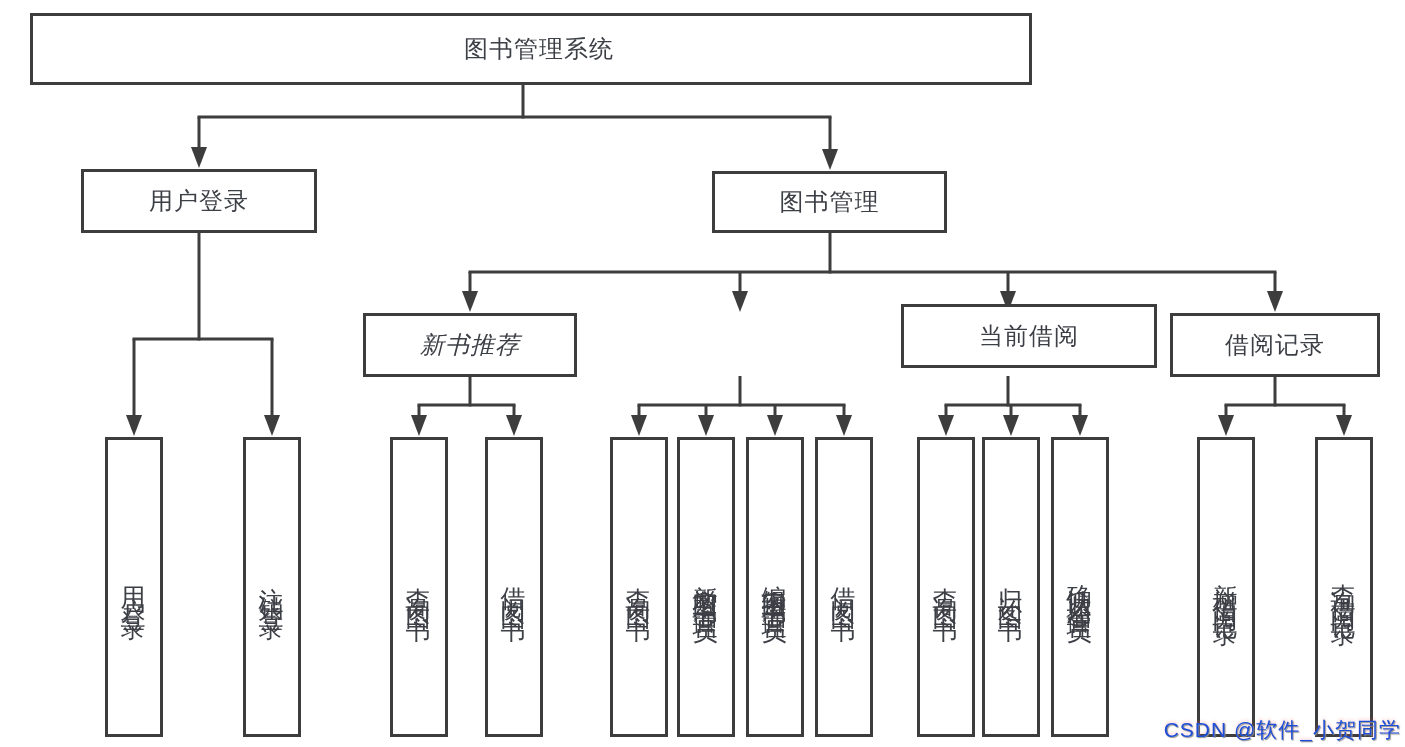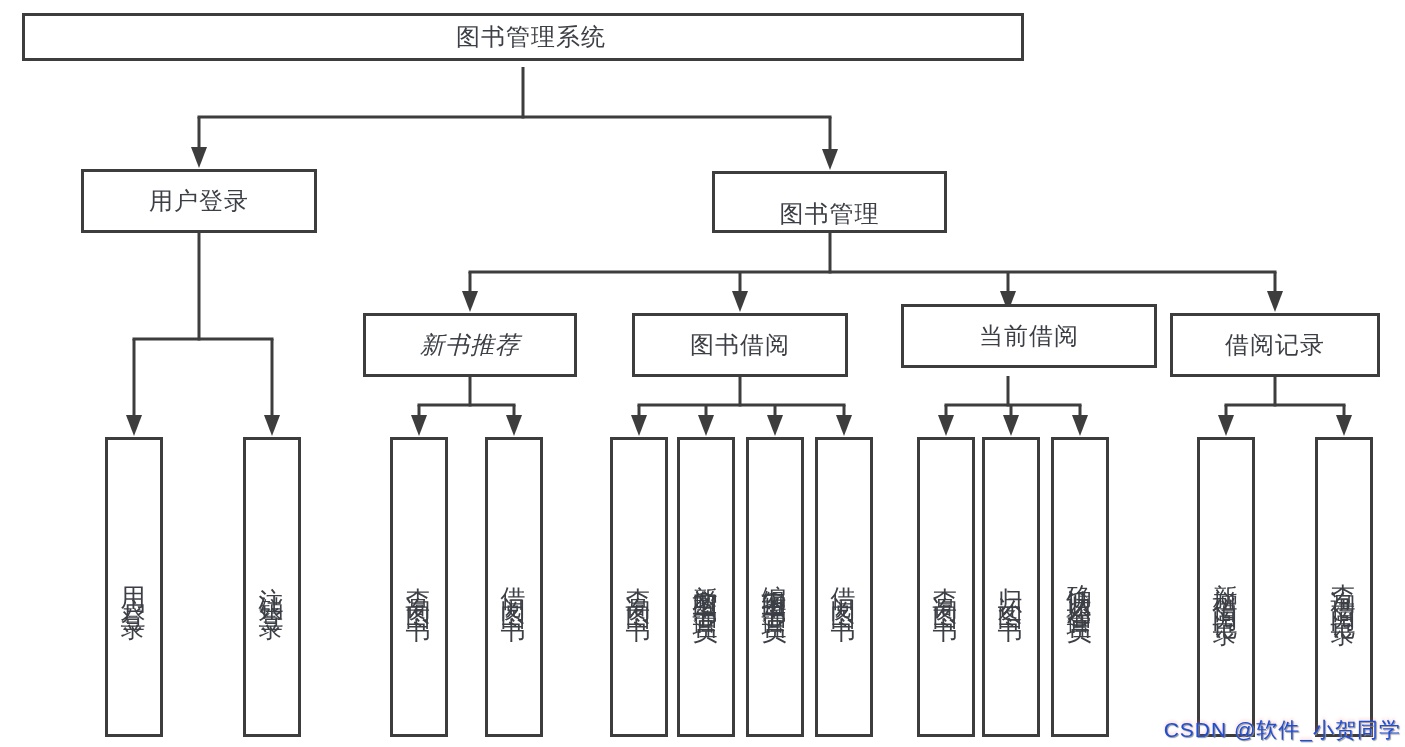--- a/index.html
+++ b/index.html
@@ -120,36 +120,33 @@
       <polygon points="767,415 783,415 775,436"></polygon>
       <polygon points="836,415 852,415 844,436"></polygon>
       <polygon points="938,415 954,415 946,436"></polygon>
       <polygon points="1003,415 1019,415 1011,436"></polygon>
       <polygon points="1072,415 1088,415 1080,436"></polygon>
       <polygon points="1218,415 1234,415 1226,436"></polygon>
       <polygon points="1336,415 1352,415 1344,436"></polygon>
     </g>
   </svg>
 
-  <div class="node hbox" style="left:22px; top:13px; width:1002px; height:48px;padding-left:16px;">
+  <div class="node hbox" style="left:30px; top:13px; width:1002px; height:72px;padding-left:16px;">
     <span>图书管理系统</span>
   </div>
 
   <div class="node hbox" style="left:81px; top:169px; width:236px;">
     <span>用户登录</span>
   </div>
-  <div class="node hbox" style="left:712px; top:171px; width:235px; height:62px;align-items:flex-end;">
+  <div class="node hbox" style="left:712px; top:171px; width:235px; height:62px;">
     <span>图书管理</span>
   </div>
 
   <div class="node hbox" style="left:363px; top:313px; width:214px;font-style:italic;">
     <span>新书推荐</span>
-  </div>
-  <div class="node hbox" style="left:632px; top:313px; width:216px;">
-    <span>图书借阅</span>
   </div>
   <div class="node hbox" style="left:901px; top:304px; width:256px;">
     <span>当前借阅</span>
   </div>
   <div class="node hbox" style="left:1170px; top:313px; width:210px;">
     <span>借阅记录</span>
   </div>
 
   <div class="node leaf" style="left:105px;">
     <span class="sp4">用户登录</span>

